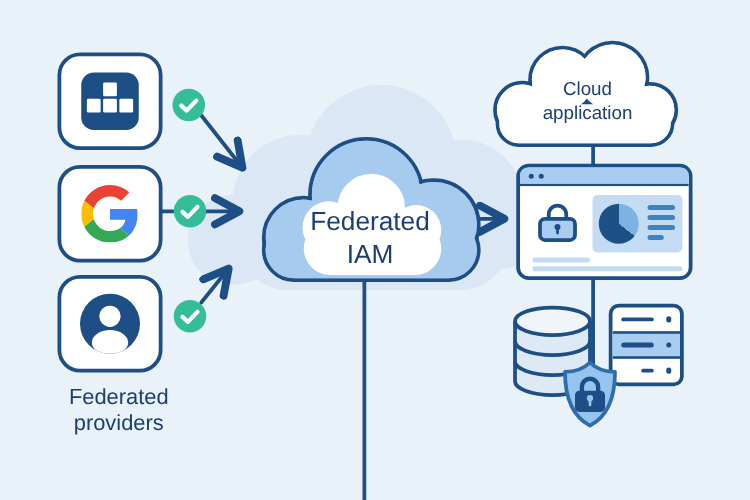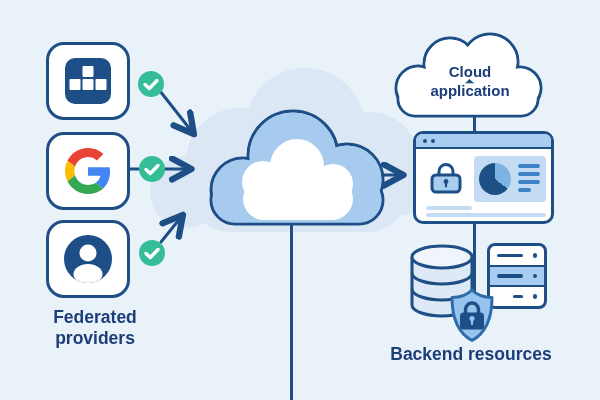--- a/index.html
+++ b/index.html
@@ -16,21 +16,21 @@
     background:#ffffff; border:3px solid #1d4e86; border-radius:18px;
     display:flex; align-items:center; justify-content:center;
     z-index:3;
   }
   .check {
     position:absolute; width:26px; height:26px; border-radius:50%;
     background:#35bd97; display:flex; align-items:center; justify-content:center;
     z-index:4;
   }
   .label {
-    position:absolute; color:#1c3e78; font-weight:bold;
+    position:absolute; color:#1c3e78; font-weight:normal;
     text-align:center; z-index:6;
   }
   #identity-label { left:40px; top:307px; width:110px; font-size:17.5px; line-height:20.5px; }
   #backend-label  { left:381px; top:344px; width:180px; font-size:17.5px; line-height:20px; }
   #fediam-label   { left:236px; top:165px; width:120px; font-size:21px; line-height:26px; z-index:5; }
   #cloudapp-label { left:418px; top:62px;  width:104px; font-size:15px;  line-height:19px; z-index:5; }
   .stem { position:absolute; width:3px; background:#1d4e86; z-index:1; }
   
   #app-window {
     position:absolute; left:413px; top:131px; width:141px; height:93px;
@@ -165,20 +165,21 @@
       <circle cx="152" cy="76" r="34.5"></circle>
       <rect x="17.5" y="73.5" width="169" height="45" rx="22.5"></rect>
     </g>
     <g fill="#ffffff">
       <circle cx="68" cy="78" r="21"></circle>
       <circle cx="102" cy="62" r="27"></circle>
       <circle cx="138" cy="80" r="20"></circle>
       <rect x="48" y="74" width="110" height="42" rx="21"></rect>
     </g>
   </svg>
+  <div id="fediam-label" class="label">Federated IAM</div>
 
   <svg class="abs" style="left:390px; top:28px; z-index:3;" width="156" height="92" viewBox="0 0 156 92">
     <g fill="#ffffff" stroke="#1d4e86" stroke-width="3">
       <circle cx="28" cy="60" r="22"></circle>
       <circle cx="60" cy="36" r="26"></circle>
       <circle cx="100" cy="34" r="28"></circle>
       <circle cx="130" cy="60" r="21"></circle>
       <rect x="8" y="54" width="140" height="34" rx="17"></rect>
     </g>
     <g fill="#ffffff">
@@ -237,15 +238,14 @@
 
   <svg class="abs" style="left:448px; top:287px; z-index:4;" width="48" height="56" viewBox="0 0 48 56">
     <path d="M24,3 C29,8 37,10.5 44,10.5 C44,30 38,46 24,53.5 C10,46 4,30 4,10.5 C11,10.5 19,8 24,3 Z" fill="#97c4ee" stroke="#2e6cab" stroke-width="3" stroke-linejoin="round"></path>
     <path d="M17.5,26 v-3.5 a6.5,6.5 0 0 1 13,0 v3.5" fill="none" stroke="#1d4e86" stroke-width="3.5"></path>
     <rect x="12" y="25.5" width="24" height="17" rx="3.5" fill="#1d4e86"></rect>
     <circle cx="24" cy="31.5" r="2.5" fill="#97c4ee"></circle>
     <rect x="22.9" y="32" width="2.2" height="6" rx="1.1" fill="#97c4ee"></rect>
   </svg>
 
   <div id="identity-label" class="label">Federated providers</div>
-  <div id="backend-label" class="label">Backend resources</div>
 
 </div>
 
 </body></html>

